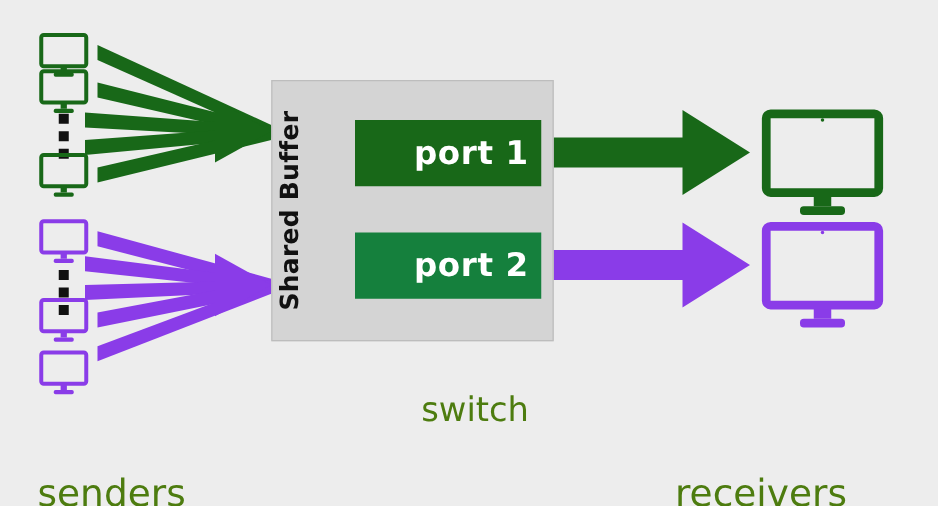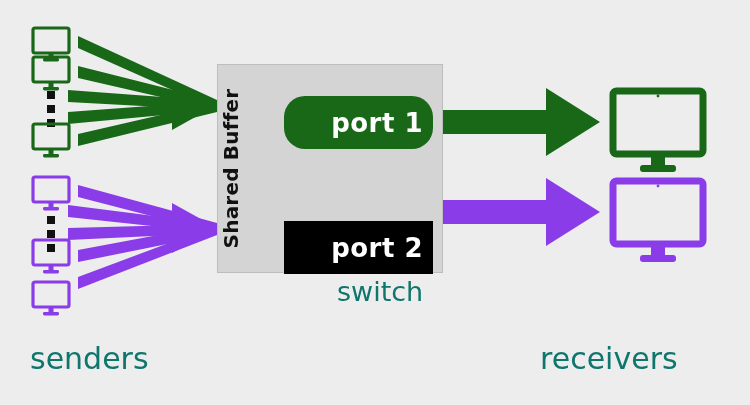--- a/index.html
+++ b/index.html
@@ -66,28 +66,29 @@
     box-sizing: border-box;
     padding-right: 10px;
   }
   .port-bar .port-label {
     color: #ffffff;
     font-size: 26px;
     font-weight: bold;
     letter-spacing: 0.5px;
     white-space: nowrap;
   }
-  #port-1-bar { top: 96px; border-radius: 21px; }
+  #port-1-bar { top: 96px; }
   #port-2-bar { top: 186px; }
   
   .caption {
     position: absolute;
     font-size: 30px;
-    color: #0f766e;
-    white-space: nowrap;
+    color: #4d7c0f;
+    white-space: nowrap;
+    margin-top: 37px;
   }
   #caption-senders { left: 30px; top: 341px; text-align: center; }
   #caption-receivers { left: 540px; top: 341px; }
   #caption-switch {
     left: 337px;
     top: 276px;
     font-size: 27px;
   }
   .sr-only {
     position: absolute;
@@ -187,21 +188,21 @@
   </svg>
 
   <div class="switch-box"></div>
 
   <div class="shared-buffer-label">Shared Buffer</div>
 
   <div class="port-bar" id="port-1-bar" style="background:#186818;">
     <span class="port-label">port 1</span>
   </div>
 
-  <div class="port-bar" id="port-2-bar" style="background:#000000;margin-top:35px;">
+  <div class="port-bar" id="port-2-bar" style="background:#15803d;">
     <span class="port-label">port 2</span>
   </div>
 
   <div class="caption" id="caption-switch">switch</div>
 
   <div class="caption" id="caption-senders">senders</div>
 
   <div class="caption" id="caption-receivers">receivers</div>
 
 </div>

